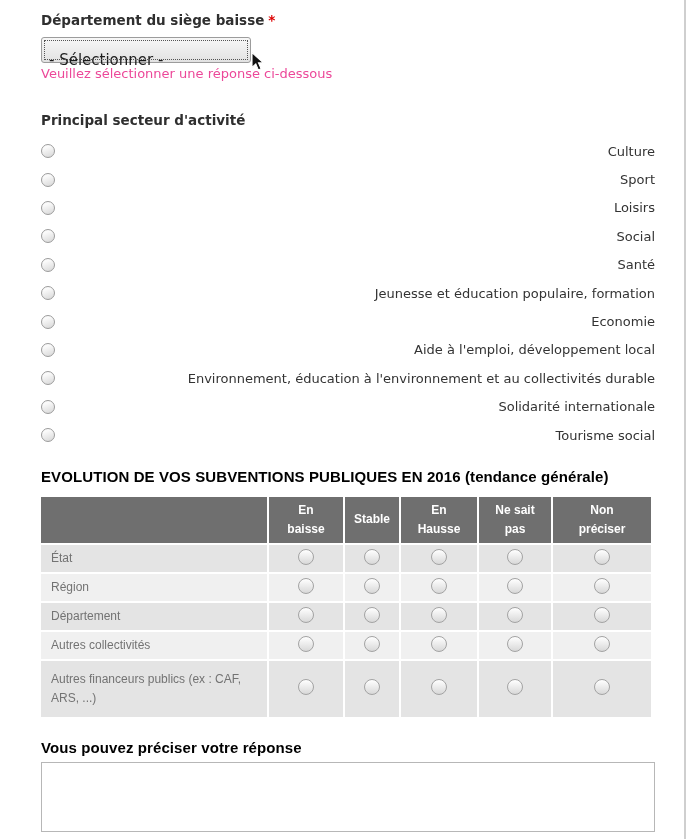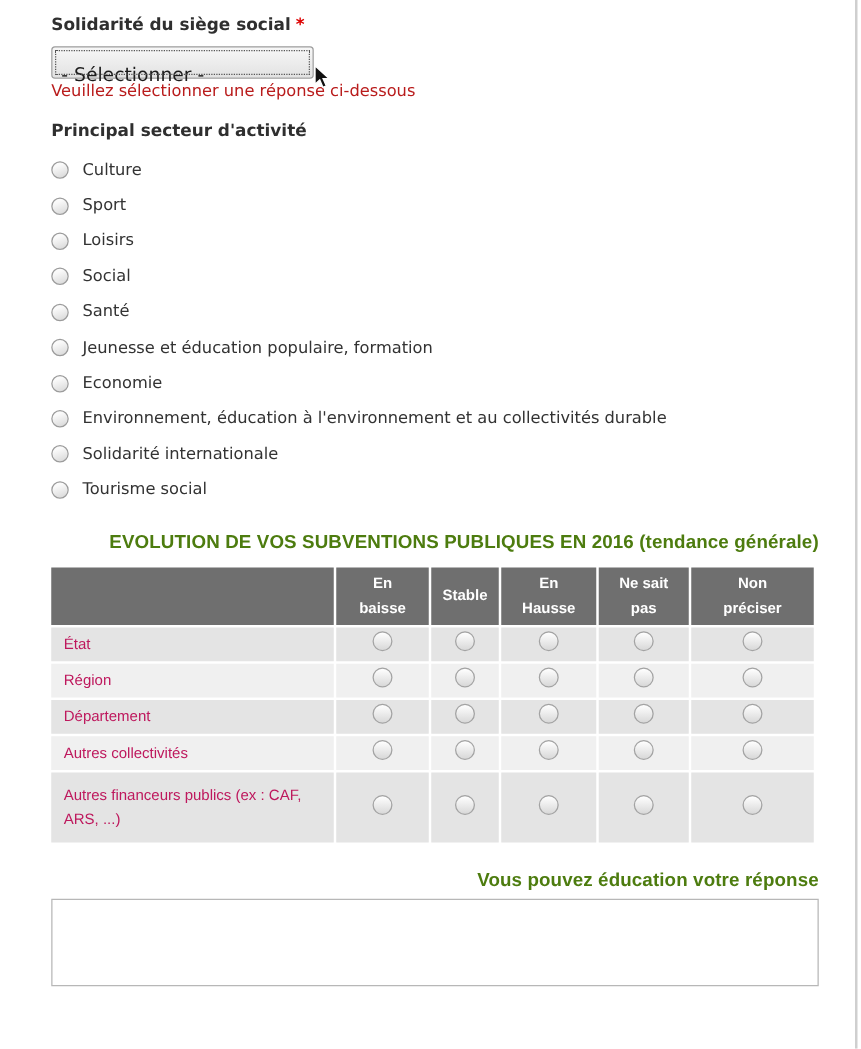--- a/index.html
+++ b/index.html
@@ -22,31 +22,30 @@
   
   .lbl {
     margin: 0;
     font: bold 13.5px "DejaVu Sans", sans-serif;
     color: #2f2f2f;
     line-height: 16px;
   }
   .req { color: var(--required); margin-left: 4px; }
   .helper {
     font: 13px "DejaVu Sans", sans-serif;
-    color: #b91c1c;
+    color: #ec4899;
     line-height: 15px;
     margin-top: 3px;
   }
   .ttl {
     margin: 0;
     font: bold 15px "Liberation Sans", sans-serif;
-    color: #4d7c0f;
+    color: #000000;
     line-height: 17px;
     letter-spacing: 0.1px;
-    text-align: right;
   }
 
   
   .select {
     margin-top: 9px;
     width: 210px;
     height: 26px;
     box-sizing: border-box;
     border: 1px solid #9c9c9c;
     border-radius: 3px;
@@ -59,29 +58,30 @@
     cursor: default;
   }
   .select-value {
     font: 15px "DejaVu Sans", sans-serif;
     color: #1c1c1c;
     white-space: nowrap;
     margin-top: 19px;
   }
 
   
-  .q-secteur { margin-top: 16px; }
+  .q-secteur { margin-top: 31px; }
   .radio-list { margin-top: 9px; }
   .radio-item {
     display: flex;
     align-items: center;
     height: 28.4px;
     gap: 11px;
     font: 13px "DejaVu Sans", sans-serif;
     color: #333333;
+    justify-content: space-between;
   }
   .radio {
     display: inline-block;
     width: 14px;
     height: 14px;
     box-sizing: border-box;
     border: 1px solid #9b9b9b;
     border-radius: 50%;
     background: linear-gradient(160deg, #fafafa 25%, #d9d9d9 95%);
     flex: 0 0 auto;
@@ -107,21 +107,21 @@
     vertical-align: middle;
     white-space: pre-line;
   }
   table.subv tbody tr:nth-child(odd)  th, table.subv tbody tr:nth-child(odd)  td { background: var(--row-odd-bg); }
   table.subv tbody tr:nth-child(even) th, table.subv tbody tr:nth-child(even) td { background: var(--row-even-bg); }
   table.subv tbody tr { height: 27px; }
   table.subv tbody tr.tall { height: 56px; }
   table.subv tbody th.row-label {
     font: 12px "Liberation Sans", sans-serif;
     font-weight: normal;
-    color: #be185d;
+    color: #737373;
     text-align: left;
     vertical-align: middle;
     padding: 0 10px;
     line-height: 1.6;
   }
   td.radio-cell { text-align: center; vertical-align: middle; }
   .radio.big {
     width: 16px;
     height: 16px;
     border-color: #a3a3a3;
@@ -158,21 +158,21 @@
     pointer-events: none;
   }
 </style>
 </head>
 <body>
 
 <div class="page">
 
   <section class="q q-departement">
     <h3 class="lbl">
-      <span>Solidarité du siège social</span><span class="req">*</span>
+      <span>Département du siège baisse</span><span class="req">*</span>
     </h3>
     <div class="select">
       <span class="select-value">- Sélectionner -</span>
     </div>
     <div class="helper">Veuillez sélectionner une réponse ci-dessous</div>
   </section>
 
   <section class="q q-secteur">
     <h3 class="lbl">Principal secteur d'activité</h3>
     <div class="radio-list" id="radio-list">
@@ -196,20 +196,24 @@
           <span class="radio"></span>
           <span class="radio-label">Santé</span>
         </div>
         <div class="radio-item">
           <span class="radio"></span>
           <span class="radio-label">Jeunesse et éducation populaire, formation</span>
         </div>
         <div class="radio-item">
           <span class="radio"></span>
           <span class="radio-label">Economie</span>
+        </div>
+        <div class="radio-item">
+          <span class="radio"></span>
+          <span class="radio-label">Aide à l'emploi, développement local</span>
         </div>
         <div class="radio-item">
           <span class="radio"></span>
           <span class="radio-label">Environnement, éducation à l'environnement et au collectivités durable</span>
         </div>
         <div class="radio-item">
           <span class="radio"></span>
           <span class="radio-label">Solidarité internationale</span>
         </div>
         <div class="radio-item">
@@ -283,21 +287,21 @@
             <td class="radio-cell"><span class="radio big"></span></td>
             <td class="radio-cell"><span class="radio big"></span></td>
             <td class="radio-cell"><span class="radio big"></span></td>
             <td class="radio-cell"><span class="radio big"></span></td>
           </tr>
         </tbody>
       </table>
   </section>
 
   <section class="q q-text">
-    <h3 class="ttl">Vous pouvez éducation votre réponse</h3>
+    <h3 class="ttl">Vous pouvez préciser votre réponse</h3>
     <textarea class="free-text" value="" style=""></textarea>
   </section>
 
 </div>
 
 <div class="window-edge"></div>
 
 <svg class="cursor" width="14" height="21" viewBox="0 0 14 21">
   <path d="M1,0.6 L1,15.4 L4.8,11.9 L7.3,17.9 L10.1,16.7 L7.5,10.9 L12.4,10.9 Z" fill="#111111" stroke="#ffffff" stroke-width="1.1"></path>
 </svg>

